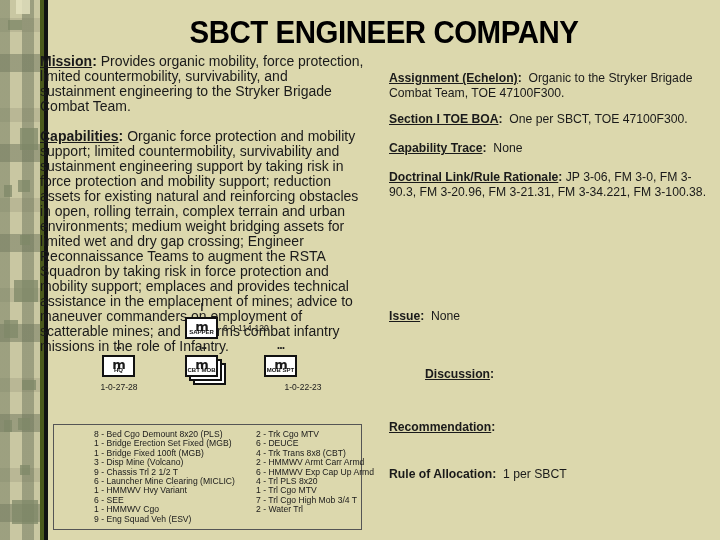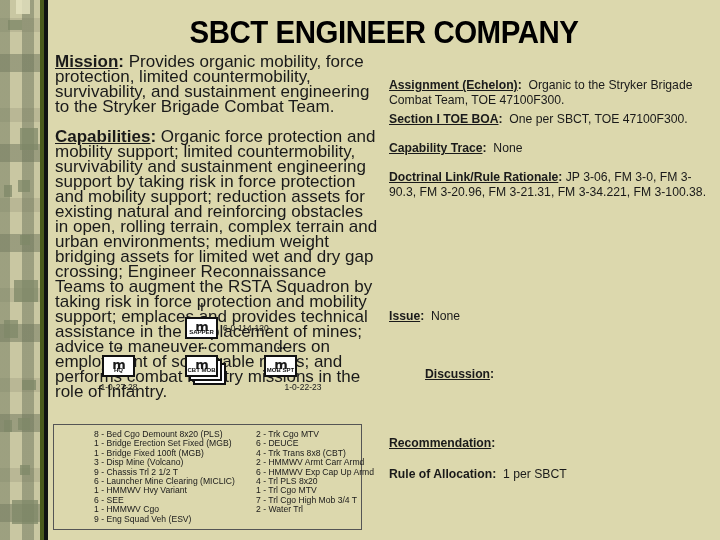--- a/index.html
+++ b/index.html
@@ -24,22 +24,22 @@
     .black-bar { position: absolute; left: 44px; top: 0; width: 4px; height: 540px; background: #111; }
 
     .title {
       position: absolute; left: 48px; right: 0; top: 14px;
       text-align: center; font-size: 32px; font-weight: bold;
       letter-spacing: -0.5px; color: #000;
       transform: scaleX(0.92); transform-origin: center;
     }
 
     .left-col {
-      position: absolute; left: 55px; top: 54px; width: 325px;
-      font-size: 17px; line-height: 15px;
+      position: absolute; left: 40px; top: 54px; width: 325px;
+      font-size: 14px; line-height: 15px;
     }
     .left-col p { margin: 0 0 15px 0; }
     .lbl { font-weight: bold; text-decoration: underline; }
     .lbl-nu { font-weight: bold; }
 
     .right-col {
       position: absolute; left: 389px; width: 325px;
       font-size: 12.2px; line-height: 15px;
     }
     .right-col p { margin: 0; }
@@ -96,39 +96,39 @@
   <p>
     <span class="lbl">Mission</span><b>:</b>
     <span>Provides organic mobility, force protection, limited countermobility, survivability, and sustainment engineering to the Stryker Brigade Combat Team.</span>
   </p>
   <p>
     <span class="lbl">Capabilities</span><b>:</b>
     <span>Organic force protection and mobility support; limited countermobility, survivability and sustainment engineering support by taking risk in force protection and mobility support; reduction assets for existing natural and reinforcing obstacles in open, rolling terrain, complex terrain and urban environments; medium weight bridging assets for limited wet and dry gap crossing; Engineer Reconnaissance Teams to augment the RSTA Squadron by taking risk in force protection and mobility support; emplaces and provides technical assistance in the emplacement of mines; advice to maneuver commanders on employment of scatterable mines; and performs combat infantry missions in the role of Infantry.</span>
   </p>
 </div>
 
-<div class="right-col" style="top:78px;">
+<div class="right-col" style="top:71px;">
   <p><span class="lbl">Assignment (Echelon)</span><b>:</b>&nbsp; <span>Organic to the Stryker Brigade Combat Team, TOE 47100F300.</span></p>
 </div>
 <div class="right-col" style="top:112px;">
   <p><span class="lbl">Section I TOE BOA</span><b>:</b>&nbsp; <span>One per SBCT, TOE 47100F300.</span></p>
 </div>
 <div class="right-col" style="top:141px;">
   <p><span class="lbl">Capability Trace</span><b>:</b>&nbsp; <span>None</span></p>
 </div>
 <div class="right-col" style="top:170px;">
   <p><span class="lbl">Doctrinal Link/Rule Rationale</span><b>:</b> <span>JP 3-06, FM 3-0, FM 3-90.3, FM 3-20.96, FM 3-21.31, FM 3-34.221, FM 3-100.38.</span></p>
 </div>
 <div class="right-col" style="top:309px;">
   <p><span class="lbl">Issue</span><b>:</b>&nbsp; <span>None</span></p>
 </div>
 <div class="right-col" style="top:367px;margin-left:36px;">
   <p><span class="lbl">Discussion</span><b>:</b> <span></span></p>
 </div>
-<div class="right-col" style="top:436px;">
+<div class="right-col" style="top:420px;">
   <p><span class="lbl">Recommendation</span><b>:</b> <span></span></p>
 </div>
 <div class="right-col" style="top:467px;">
   <p><span class="lbl-nu">Rule of Allocation</span><b>:</b>&nbsp; <span>1 per SBCT</span></p>
 </div>
 
 <div>
 
   <div class="echelon" style="left:196px;top:303px;width:12px;">I</div>
   <div class="ubox" style="left:185px;top:317px;width:33px;height:22px;">

